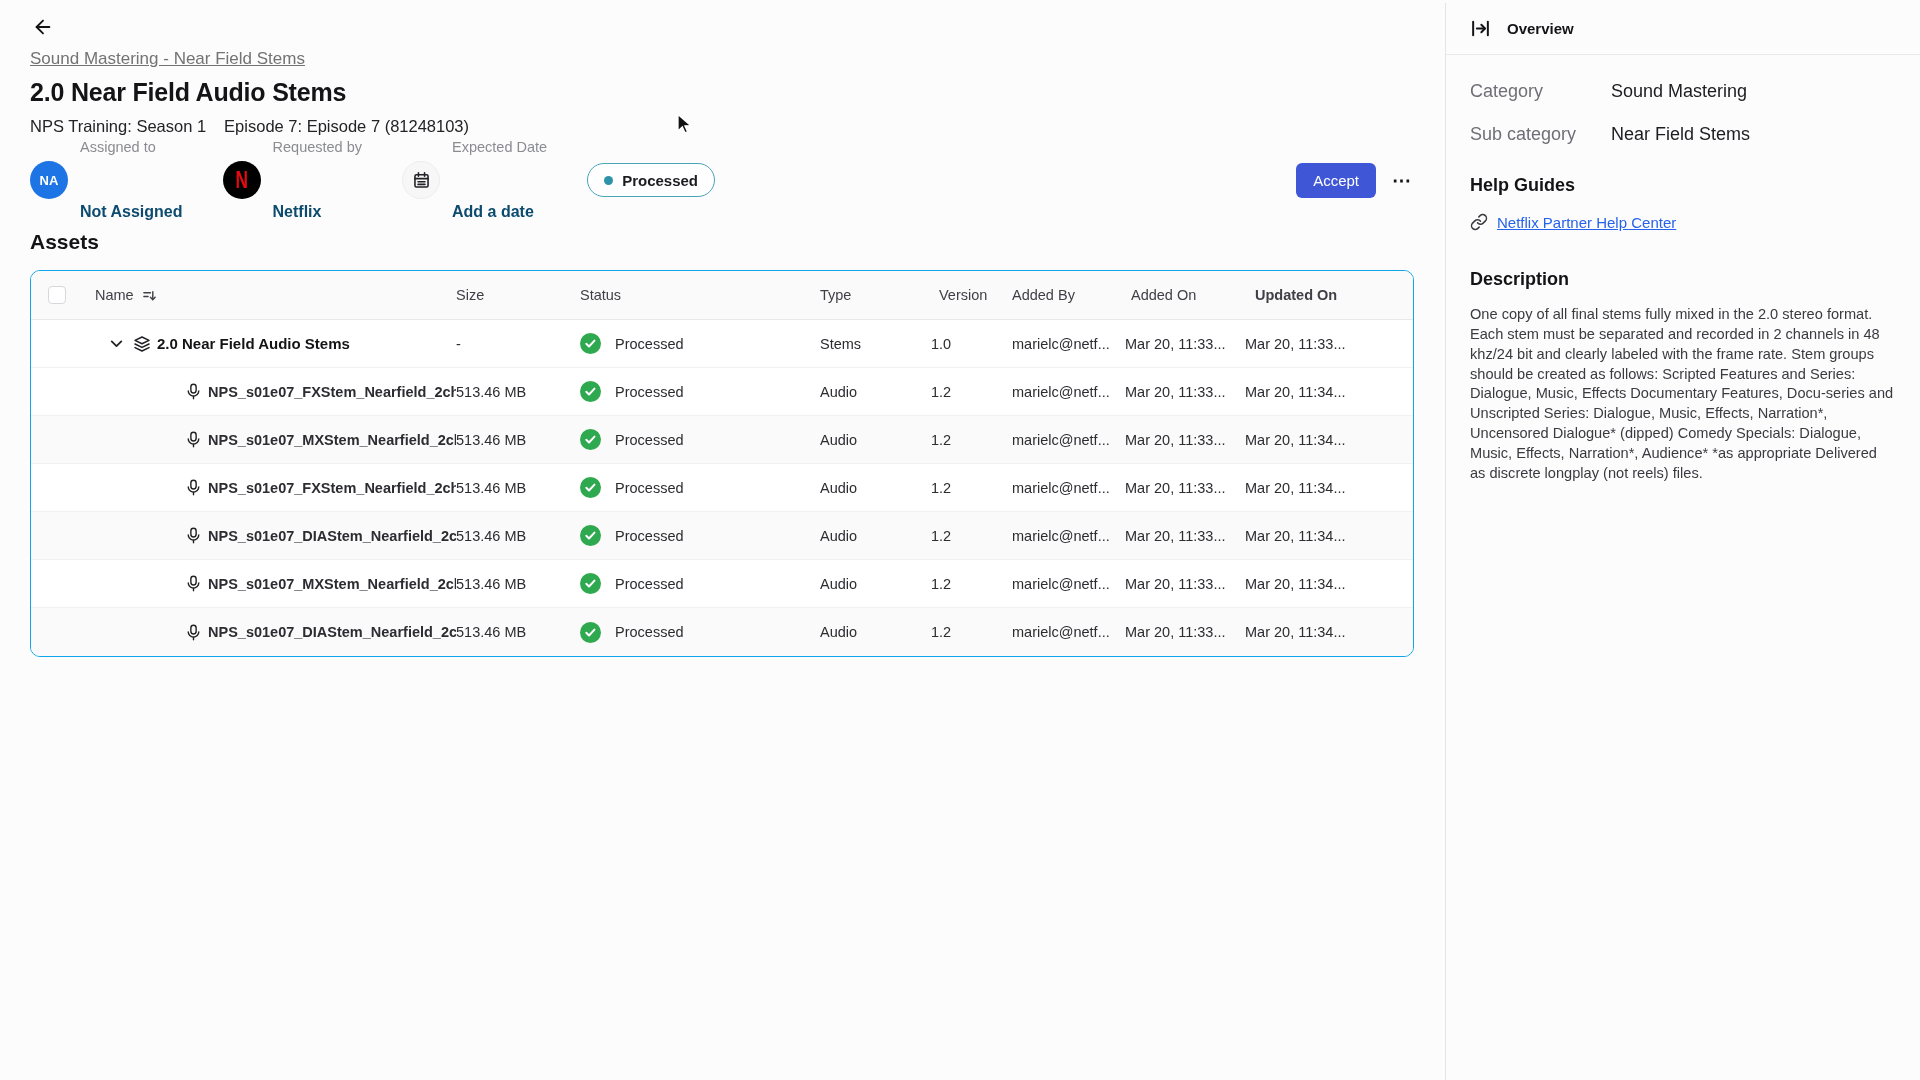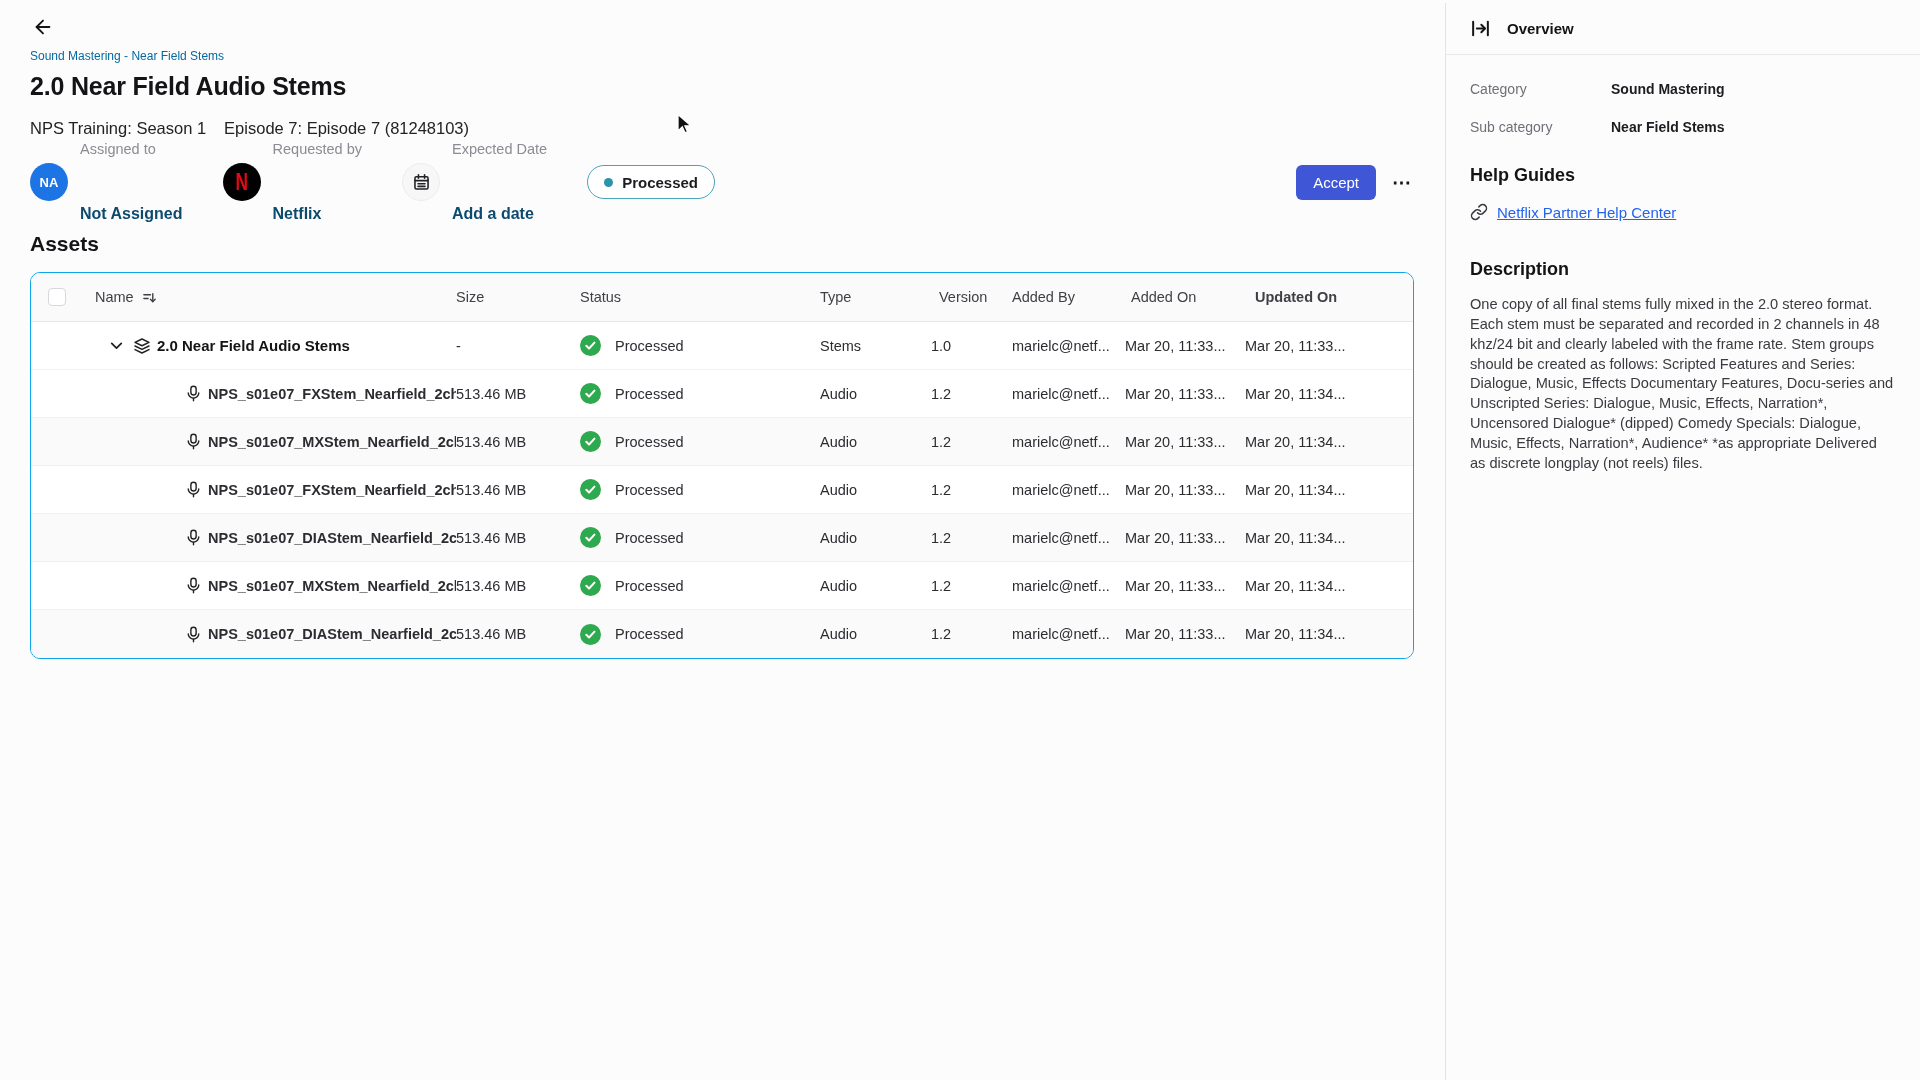--- a/index.html
+++ b/index.html
@@ -6,23 +6,23 @@
   html, body { width: 1920px; height: 1080px; overflow: hidden; }
   body {
     font-family: "Liberation Sans", sans-serif;
     background: #fcfcfc;
     color: #1c1c21;
     position: relative;
   }
   
   .main { position: absolute; left: 0; top: 0; width: 1445px; height: 1080px; padding: 14px 0 0 30px; }
   .back-btn { background: none; border: none; cursor: pointer; padding: 2px; display: inline-flex; }
-  .breadcrumb { margin-top: 7px; font-size: 12px; color: #0369a1; }
+  .breadcrumb { margin-top: 7px; font-size: 17px; color: #737373; text-decoration: underline; }
   .page-title { margin-top: 9px; font-size: 25px; font-weight: 700; color: #141417; letter-spacing: -0.2px; }
-  .subtitle { margin-top: 18px; font-size: 16.5px; color: #232327; display: flex; gap: 18px; }
+  .subtitle { margin-top: 10px; font-size: 16.5px; color: #232327; display: flex; gap: 18px; }
   
   .meta-row { margin-top: 24px; width: 1384px; display: flex; align-items: center; position: relative; height: 40px; }
   .meta-group { display: flex; align-items: center; margin-right: 40px; }
   .avatar { width: 38px; height: 38px; border-radius: 50%; display: flex; align-items: center; justify-content: center; flex: none; }
   .avatar-na { background: #1d74e4; color: #fff; font-size: 13px; font-weight: 600; letter-spacing: .2px; }
   .avatar-netflix { background: #000; }
   .avatar-netflix span { color: #e50914; font-size: 24px; font-weight: 900; transform: scaleX(.72); display: inline-block; }
   .avatar-cal { background: #f7f7f8; border: 1px solid #ededef; }
   .meta-text { margin-left: 12px; display: flex; flex-direction: column; justify-content: center; line-height: 1.2; gap: 44px; }
   .meta-label { font-size: 14.5px; color: #8b8b93; }
@@ -55,23 +55,23 @@
   .fname { margin-left: 6px; }
   .trow.parent .fname { font-weight: 700; font-size: 15px; color: #141417; }
   .trow.child .fname { font-weight: 600; max-width: 262px; overflow: hidden; }
   .c-status { display: flex; align-items: center; gap: 14px; }
   
   .panel { position: absolute; right: 0; top: 3px; width: 475px; height: 1080px; background: #fcfcfc; border-left: 1px solid #e4e4e7; margin-left: 24px; }
   .panel-header { height: 52px; display: flex; align-items: center; padding: 0 24px; gap: 16px; border-bottom: 1px solid #e9e9eb; }
   .panel-title { font-size: 15px; font-weight: 600; color: #141417; }
   .panel-collapse { background: none; border: none; cursor: pointer; display: inline-flex; padding: 0; }
   .panel-body { padding: 4px 24px 24px; }
-  .field-row { display: flex; margin-top: 22px; font-size: 14px; }
+  .field-row { display: flex; margin-top: 22px; font-size: 18px; }
   .field-label { width: 141px; color: #6f6f77; flex: none; }
-  .field-value { font-weight: 700; color: #1c1c21; }
+  .field-value { font-weight: 400; color: #1c1c21; }
   .section-heading { margin-top: 30px; font-size: 18px; font-weight: 700; color: #141417; }
   .help-link-row { margin-top: 17px; display: flex; align-items: center; gap: 9px; }
   .help-link { font-size: 15px; font-weight: 500; color: #2563eb; text-decoration: underline; }
   .description-heading { margin-top: 38px; }
   .description-text { margin-top: 15px; font-size: 14.6px; line-height: 1.36; color: #3a3a40; }
   
   .cursor { position: absolute; left: 672px; top: 112px; pointer-events: none; z-index: 50; }
   svg { display: block; }
 </style>
 </head>

